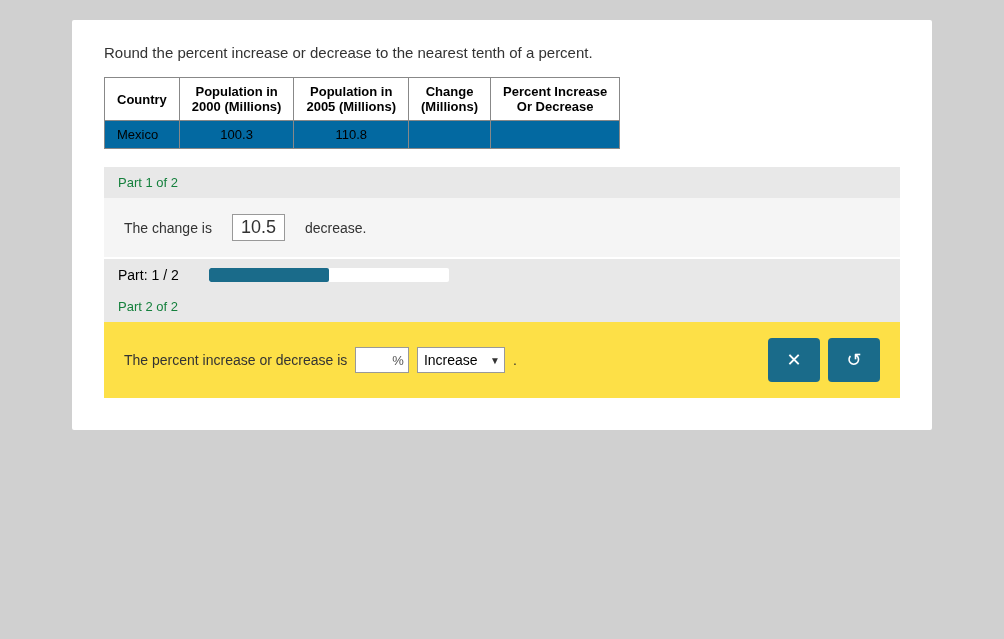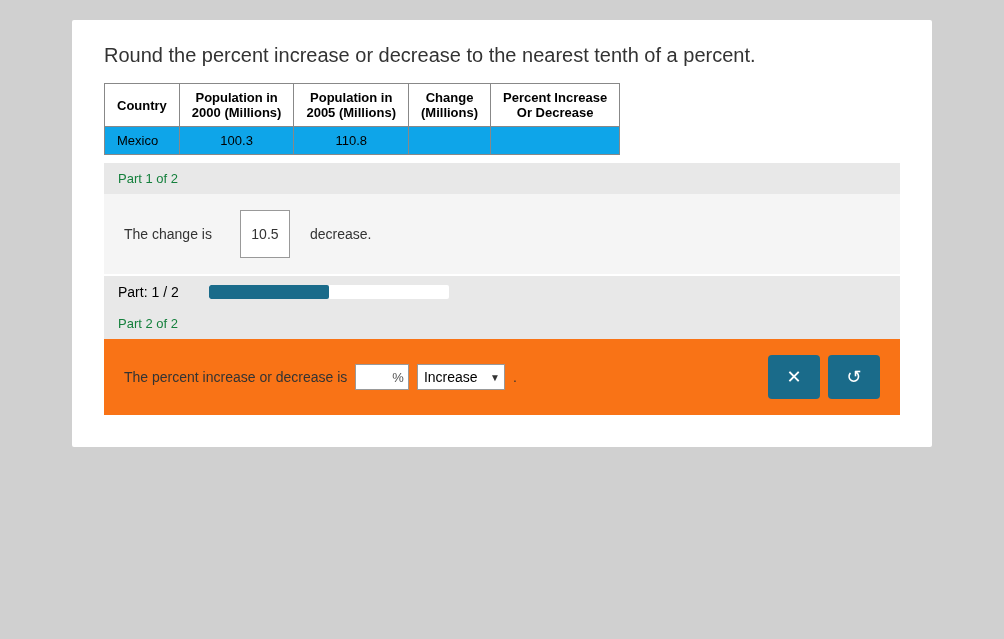--- a/index.html
+++ b/index.html
@@ -16,47 +16,47 @@
     }
 
     .page-container {
       background: #ffffff;
       width: 860px;
       padding: 24px 32px 32px 32px;
       border-radius: 2px;
     }
 
     .instruction {
-      font-size: 20px;
+      font-size: 15px;
       color: #333;
       margin-bottom: 16px;
     }
 
     
     .data-table {
       border-collapse: collapse;
-      margin-bottom: 8px;
+      margin-bottom: 18px;
       font-size: 13px;
     }
 
     .data-table th,
     .data-table td {
       border: 1px solid #888;
       padding: 6px 12px;
       text-align: center;
     }
 
     .data-table th {
       background: #fff;
       font-weight: bold;
       font-size: 13px;
     }
 
     .data-table td {
-      background: #0ea5e9;
+      background: #0369a1;
     }
 
     .data-table td:first-child {
       text-align: left;
     }
 
     
     .section-bar {
       background: #e8e8e8;
       padding: 8px 14px;
@@ -105,30 +105,29 @@
       color: #333;
       display: flex;
       align-items: center;
       gap: 20px;
     }
 
     .value-box {
       display: inline-block;
       border: 1px solid #999;
       background: #fff;
-      padding: 15px 8px;
-      font-size: 14px;
+      padding: 2px 8px;
+      font-size: 18px;
       min-width: 50px;
       text-align: center;
-      margin-left: 8px;
     }
 
     
     .part2-content {
-      background: #f97316;
+      background: #fde047;
       padding: 16px 20px;
       display: flex;
       align-items: center;
       gap: 8px;
       flex-wrap: wrap;
     }
 
     .percent-label {
       font-size: 14px;
       color: #333;

